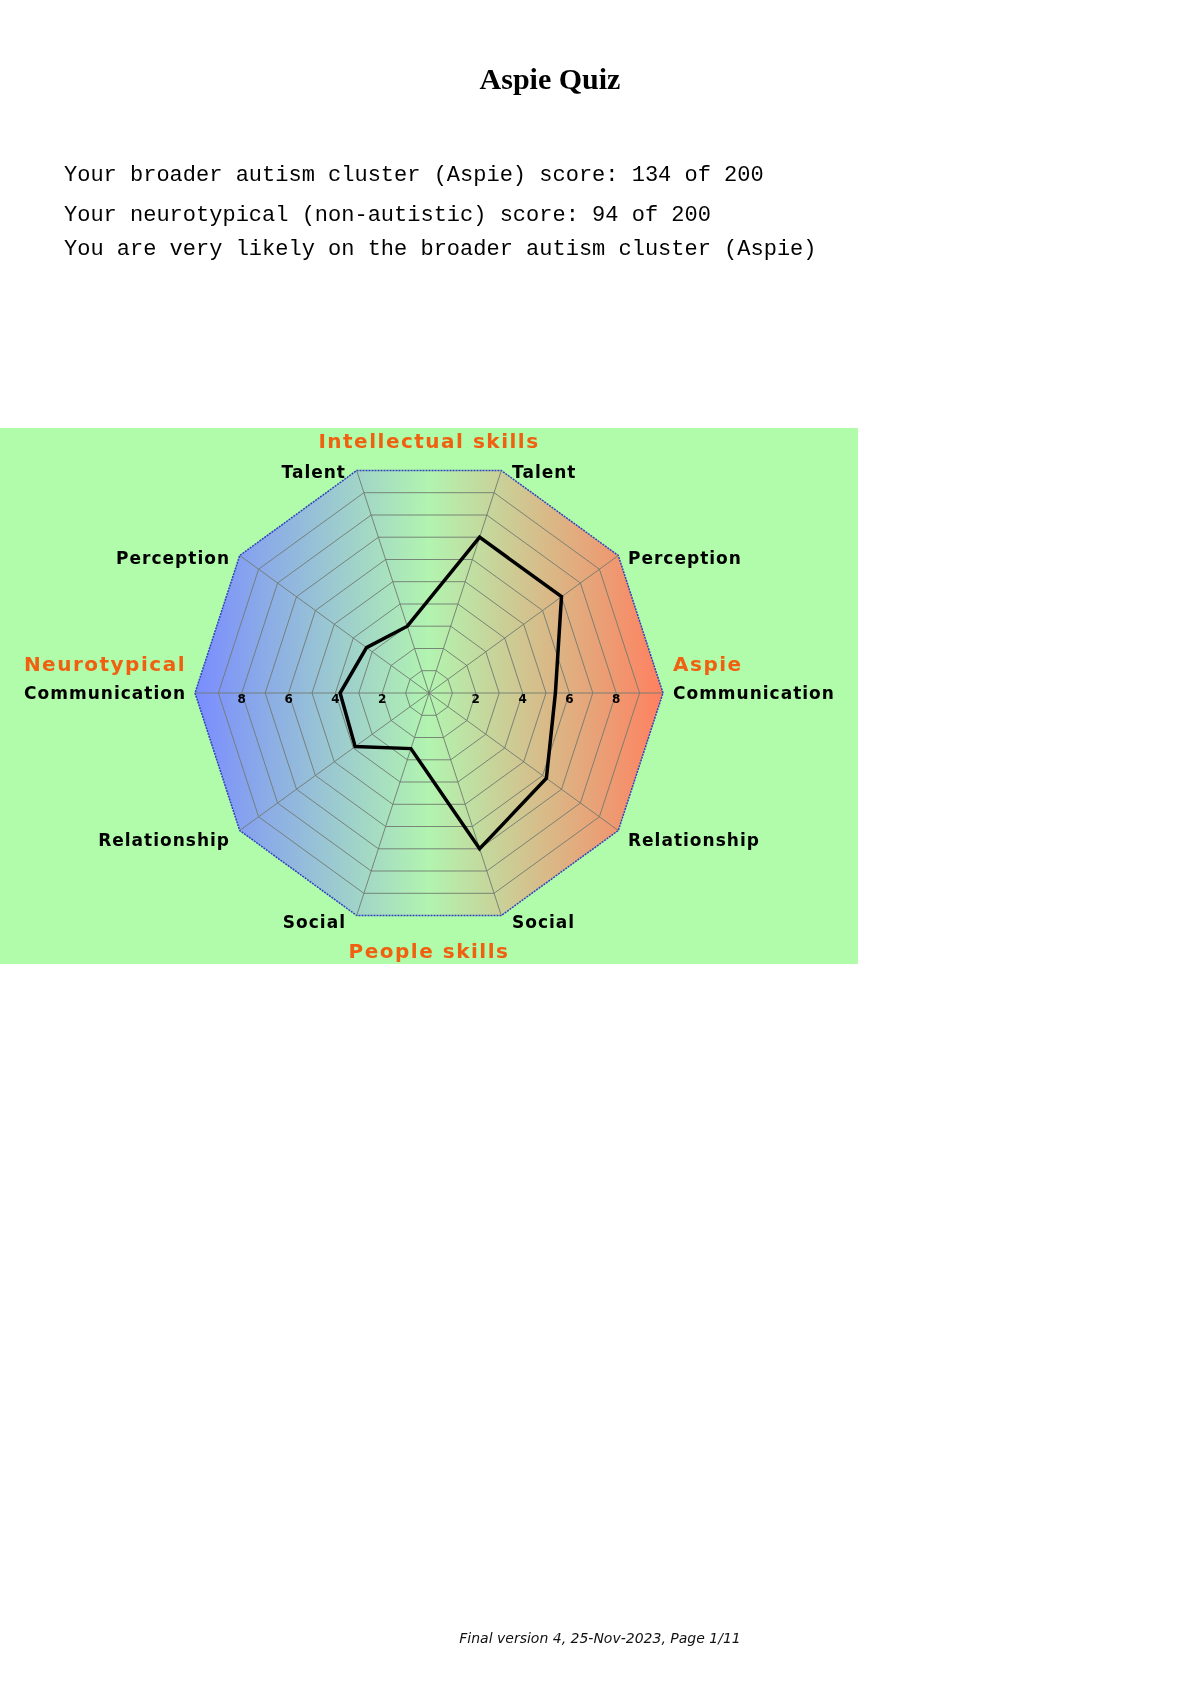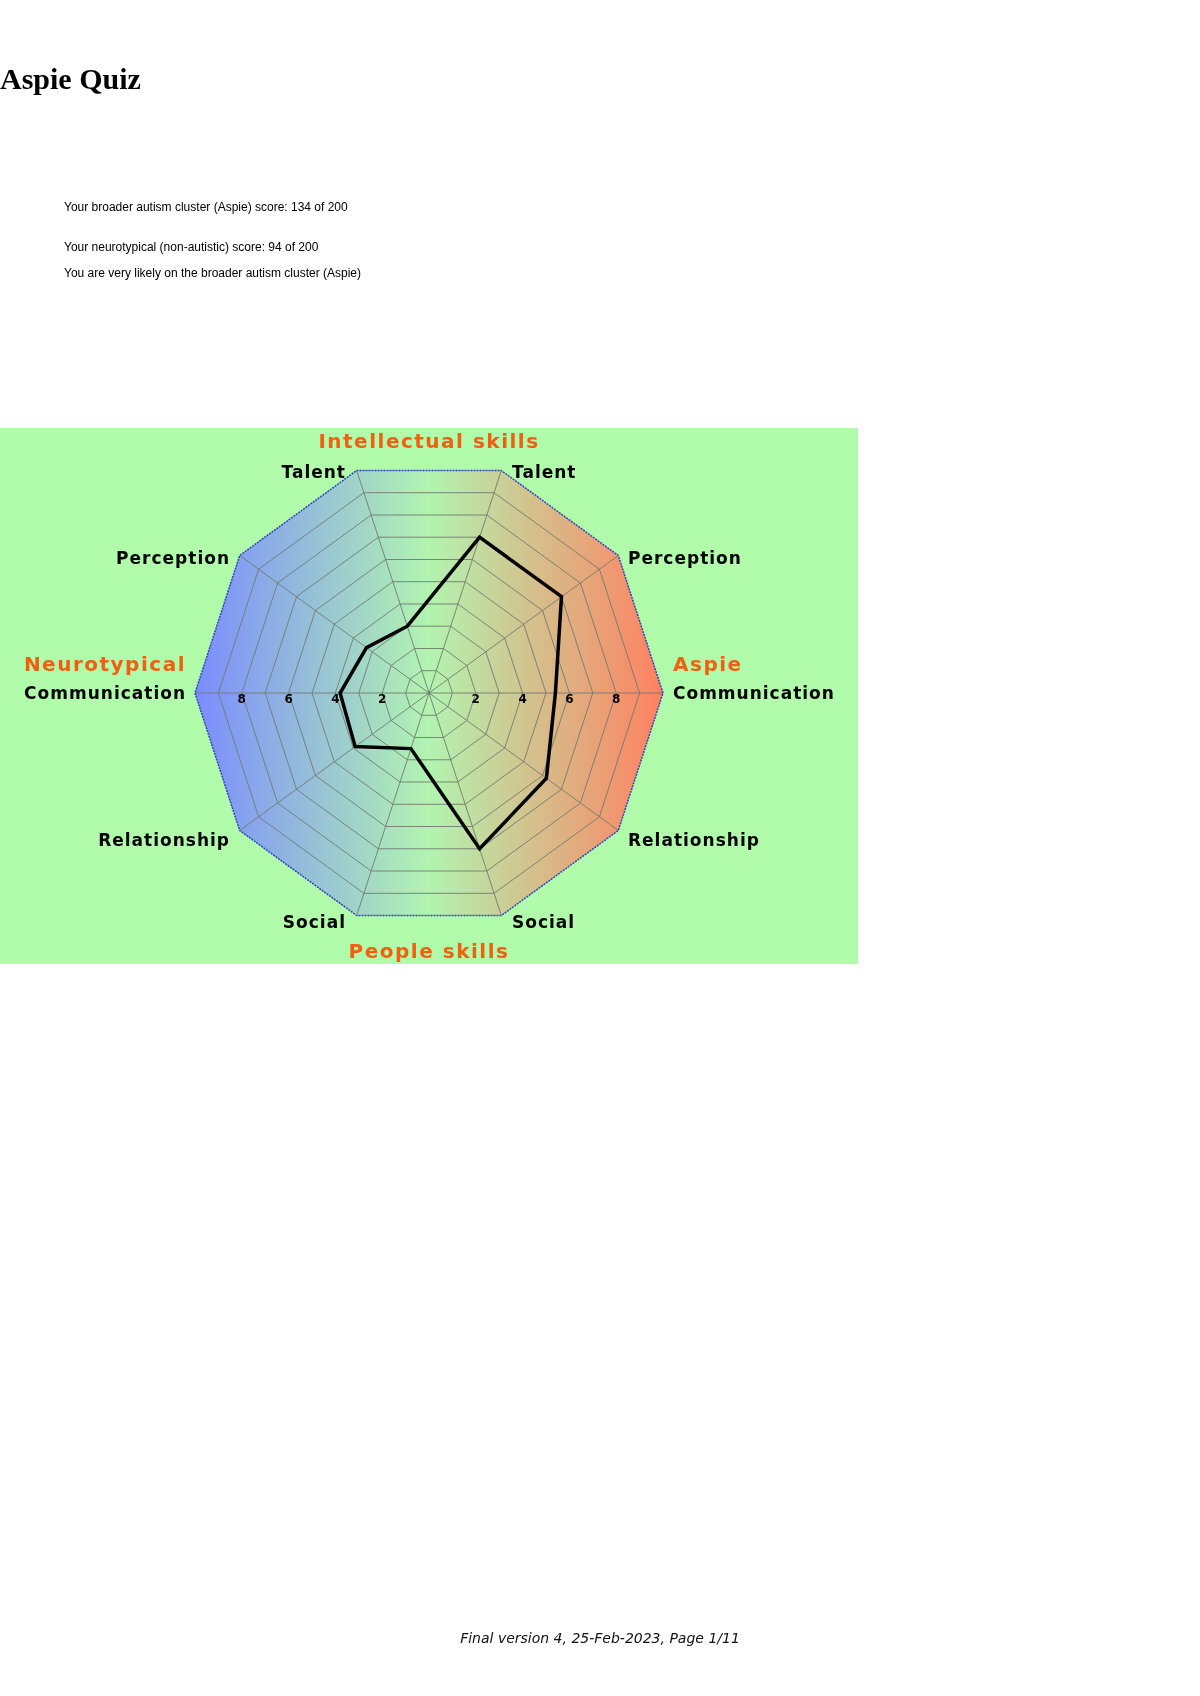--- a/index.html
+++ b/index.html
@@ -1,33 +1,33 @@
 <!DOCTYPE html>
 <html><head>
 <meta charset="utf-8">
 <style>
   html, body { margin: 0; padding: 0; background: #ffffff; }
   body { width: 1200px; height: 1696px; position: relative; overflow: hidden;
          font-family: "Liberation Serif", serif; color: #000; }
-  .title { position: absolute; top: 62px; left: 0; width: 1100px; 
+  .title { position: absolute; top: 62px; left: 0; width: 1100px; text-align: center;
            font-family: "Liberation Serif", serif; font-weight: bold; font-size: 30px; }
-  .line { position: absolute; left: 64px; font-size: 12px; font-family: Liberation Sans, sans-serif; margin-top: 37px; }
+  .line { position: absolute; left: 64px; font-size: 22px; font-family: Liberation Mono, monospace; }
   .chart-panel { position: absolute; left: 0; top: 428px; width: 858px; height: 536px; }
   .chart-panel svg { display: block; }
   .footer { position: absolute; top: 1630px; left: 0; width: 1200px; text-align: center;
             font-style: italic; font-size: 14px; font-family: "DejaVu Sans", sans-serif; color: #111; }
 </style>
 </head>
 <body>
 
 <div class="title">Aspie Quiz</div>
 
 <div class="line" style="top:163px">Your broader autism cluster (Aspie) score: 134 of 200</div>
 <div class="line" style="top:203px">Your neurotypical (non-autistic) score: 94 of 200</div>
-<div class="line" style="top:229px">You are very likely on the broader autism cluster (Aspie)</div>
+<div class="line" style="top:237px">You are very likely on the broader autism cluster (Aspie)</div>
 
 <div class="chart-panel">
   <svg id="radar" width="858" height="536" viewBox="0 0 858 536" xmlns="http://www.w3.org/2000/svg">
     <defs>
       <linearGradient id="sideGrad" x1="195" y1="0" x2="663" y2="0" gradientUnits="userSpaceOnUse">
         <stop offset="0" id="g0" stop-color="#7a8cff"></stop>
         <stop offset="0.5" id="g1" stop-color="#b2f4b0"></stop>
         <stop offset="1" id="g2" stop-color="#ff8060"></stop>
       </linearGradient>
     </defs>
@@ -77,19 +77,19 @@
     <text class="ax" x="628" y="136" text-anchor="start" fill="#000000">Perception</text>
     <text class="ax" x="186" y="271" text-anchor="end" fill="#000000">Communication</text>
     <text class="ax" x="673" y="271" text-anchor="start" fill="#000000">Communication</text>
     <text class="ax" x="230" y="418" text-anchor="end" fill="#000000">Relationship</text>
     <text class="ax" x="628" y="418" text-anchor="start" fill="#000000">Relationship</text>
     <text class="ax" x="346" y="500" text-anchor="end" fill="#000000">Social</text>
     <text class="ax" x="512" y="500" text-anchor="start" fill="#000000">Social</text>
   </svg>
 </div>
 
-<div class="footer">Final version 4, 25-Feb-2023,  Page 1/11</div>
+<div class="footer">Final version 4, 25-Nov-2023,  Page 1/11</div>
 
 <style>
   #radar text.grp { font-family: "DejaVu Sans", sans-serif; font-weight: bold; font-size: 20px; letter-spacing: 1.5px; }
   #radar text.ax  { font-family: "DejaVu Sans", sans-serif; font-weight: bold; font-size: 17px; letter-spacing: 1px; }
   #radar text.tick { font-family: "DejaVu Sans", sans-serif; font-weight: bold; font-size: 12px; fill: #000; }
 </style>
 
 </body></html>

